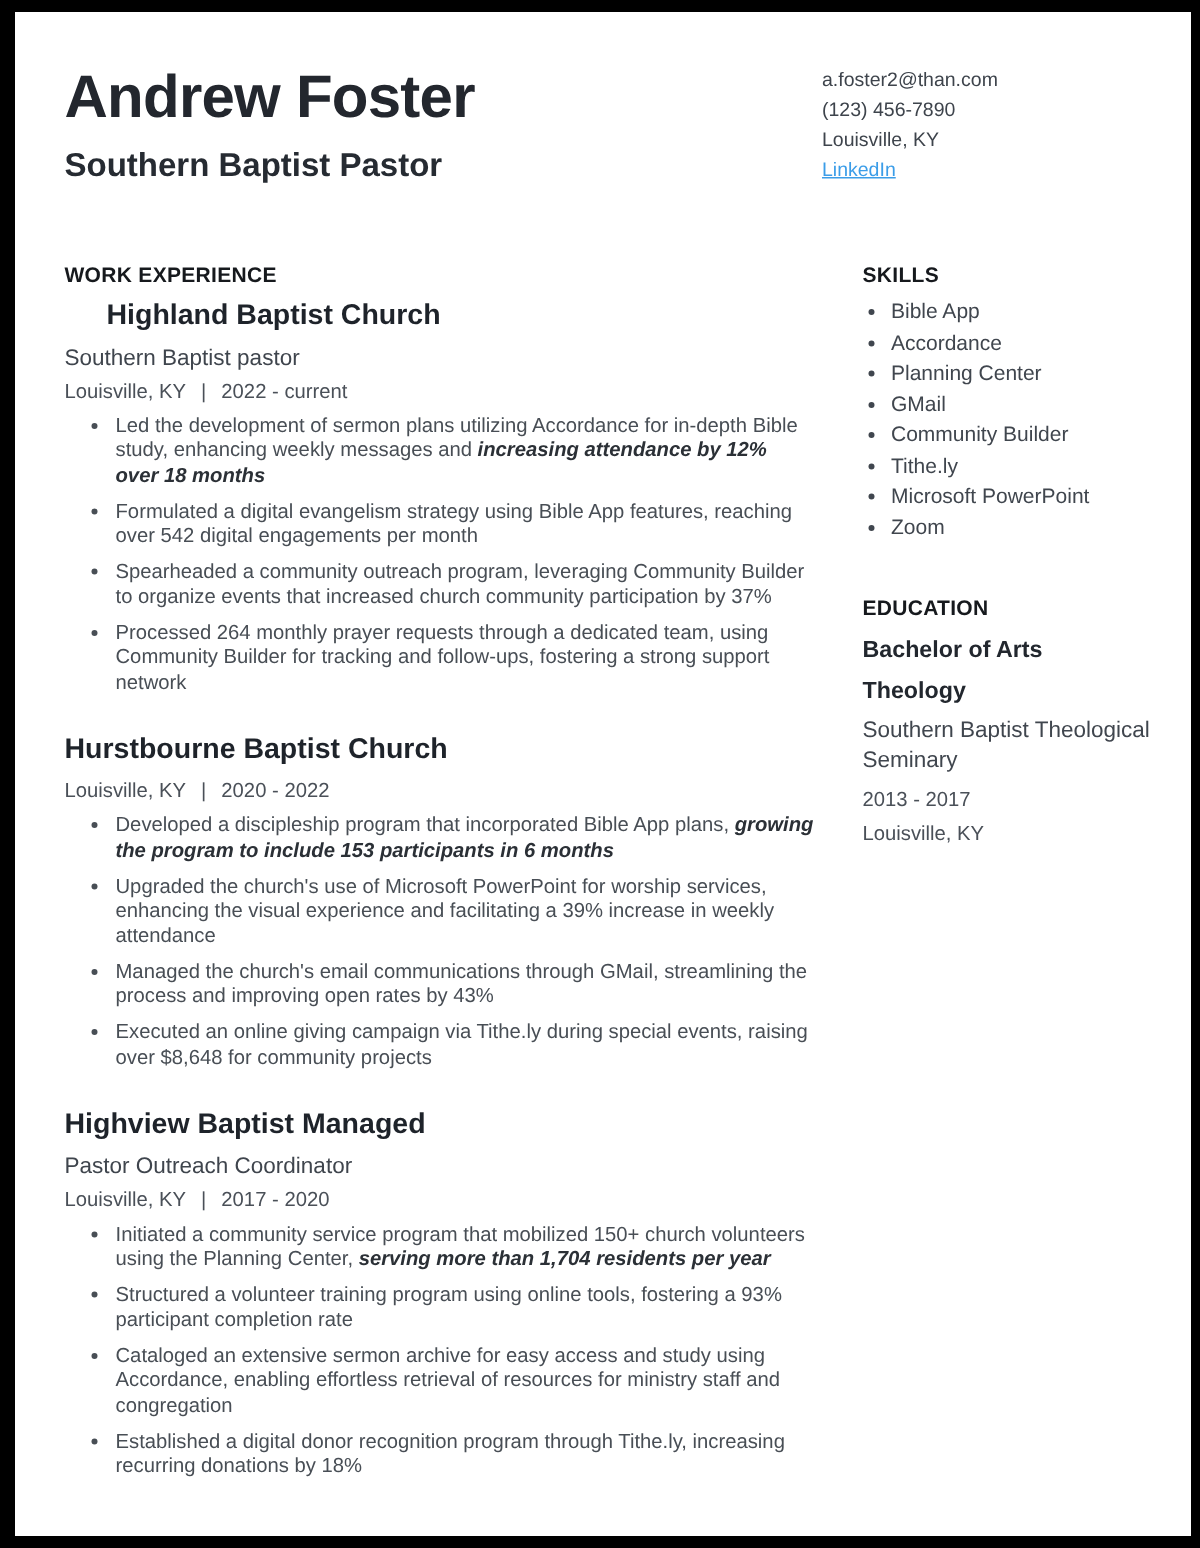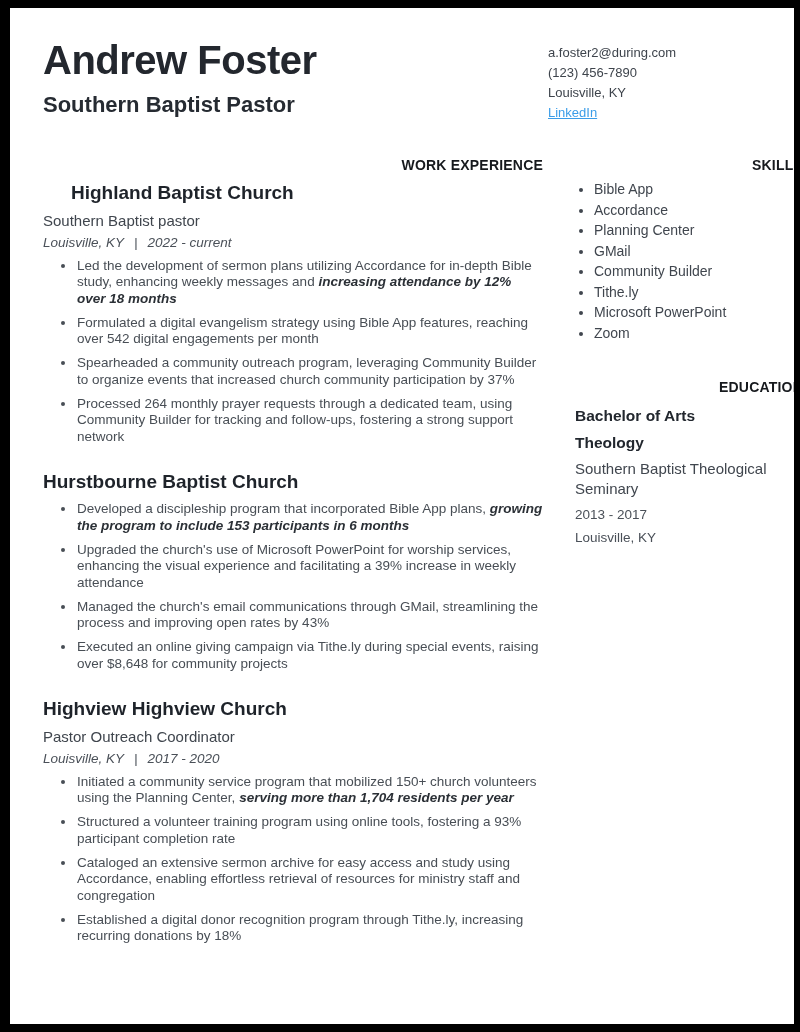--- a/index.html
+++ b/index.html
@@ -12,50 +12,49 @@
   }
   .page {
     position:absolute;
     left:10px; top:8px; right:6px; bottom:8px;
     background:#ffffff;
     box-sizing:border-box;
     padding:26px 18px 0 33px;
     overflow:hidden;
   }
   
-  .top { display:flex; justify-content:space-between; align-items:center; margin-bottom:34px; }
+  .top { display:flex; justify-content:space-between; align-items:flex-end; margin-bottom:52px; }
   .person-name {
     margin:0; font-size:40px; font-weight:800; letter-spacing:-0.5px;
     color:#23272e; line-height:1.12;
   }
   .person-title {
     margin:9px 0 0; font-size:22px; font-weight:700; color:#262b32; line-height:1.2;
   }
   .contact {
     width:228px; padding-top:9px;
     font-size:13px; color:#3e444c; line-height:20px;
   }
   .contact-line { margin:0; }
   .contact a { color:#3b9de8; text-decoration:underline; cursor:pointer; }
   
   .columns { display:flex; }
   .col-left  { width:500px; flex:none; }
   .col-right { margin-left:32px; width:228px; flex:none; }
   .sec-heading {
     font-size:14px; font-weight:700; color:#16191d; letter-spacing:0.2px;
     margin:0 0 2px;
-    text-align:right;
   }
   
   .job .company {
     margin:15px 0 7px; font-size:19px; font-weight:700; color:#1e232a; line-height:1.2;
   }
   .job:first-of-type .company { margin-top:9px;margin-left:28px; }
   .job .role { font-size:15px; color:#3f454d; margin:0 0 6px; }
-  .job .meta { font-size:13.5px; color:#4a5058; margin:0 0 8px;font-style:italic; }
+  .job .meta { font-size:13.5px; color:#4a5058; margin:0 0 8px; }
   .job .meta .sep { margin:0 10px; color:#4a5058; }
   .bullets { margin:0 0 26px; padding:0 0 0 33px; list-style:disc; }
   .bullets li {
     font-size:13.5px; color:#484e55; line-height:16.5px; margin-bottom:7.5px;
     padding-left:1px;
   }
   .bullets li .em { font-weight:700; font-style:italic; color:#2b3036; }
   
   .skills-list { margin:9px 0 0; padding:0 0 0 19px; list-style:disc; }
   .skills-list li { font-size:14px; color:#40464e; margin-bottom:6.5px; line-height:14px; }
@@ -69,21 +68,21 @@
 <body>
 
 <div class="page">
 
   <header class="top">
     <div>
       <h1 class="person-name">Andrew Foster</h1>
       <h2 class="person-title">Southern Baptist Pastor</h2>
     </div>
     <div class="contact">
-      <div class="contact-line">a.foster2@during.com</div>
+      <div class="contact-line">a.foster2@than.com</div>
       <div class="contact-line">(123) 456-7890</div>
       <div class="contact-line">Louisville, KY</div>
       <div class="contact-line">
         <a>LinkedIn</a>
       </div>
     </div>
   </header>
 
   <div class="columns">
 
@@ -96,29 +95,30 @@
             <div class="meta"><span>Louisville, KY</span><span class="sep">|</span><span>2022 - current</span></div>
             <ul class="bullets">
               <li>Led the development of sermon plans utilizing Accordance for in-depth Bible study, enhancing weekly messages and <span class="em">increasing attendance by 12% over 18 months</span></li>
               <li>Formulated a digital evangelism strategy using Bible App features, reaching over 542 digital engagements per month</li>
               <li>Spearheaded a community outreach program, leveraging Community Builder to organize events that increased church community participation by 37%</li>
               <li>Processed 264 monthly prayer requests through a dedicated team, using Community Builder for tracking and follow-ups, fostering a strong support network</li>
             </ul>
           </article>
           <article class="job">
             <h3 class="company">Hurstbourne Baptist Church</h3>
+            <div class="meta"><span>Louisville, KY</span><span class="sep">|</span><span>2020 - 2022</span></div>
             <ul class="bullets">
               <li>Developed a discipleship program that incorporated Bible App plans, <span class="em">growing the program to include 153 participants in 6 months</span></li>
               <li>Upgraded the church's use of Microsoft PowerPoint for worship services, enhancing the visual experience and facilitating a 39% increase in weekly attendance</li>
               <li>Managed the church's email communications through GMail, streamlining the process and improving open rates by 43%</li>
               <li>Executed an online giving campaign via Tithe.ly during special events, raising over $8,648 for community projects</li>
             </ul>
           </article>
           <article class="job">
-            <h3 class="company">Highview Highview Church</h3>
+            <h3 class="company">Highview Baptist Managed</h3>
             <div class="role">Pastor Outreach Coordinator</div>
             <div class="meta"><span>Louisville, KY</span><span class="sep">|</span><span>2017 - 2020</span></div>
             <ul class="bullets">
               <li>Initiated a community service program that mobilized 150+ church volunteers using the Planning Center, <span class="em">serving more than 1,704 residents per year</span></li>
               <li>Structured a volunteer training program using online tools, fostering a 93% participant completion rate</li>
               <li>Cataloged an extensive sermon archive for easy access and study using Accordance, enabling effortless retrieval of resources for ministry staff and congregation</li>
               <li>Established a digital donor recognition program through Tithe.ly, increasing recurring donations by 18%</li>
             </ul>
           </article>
         </div>

